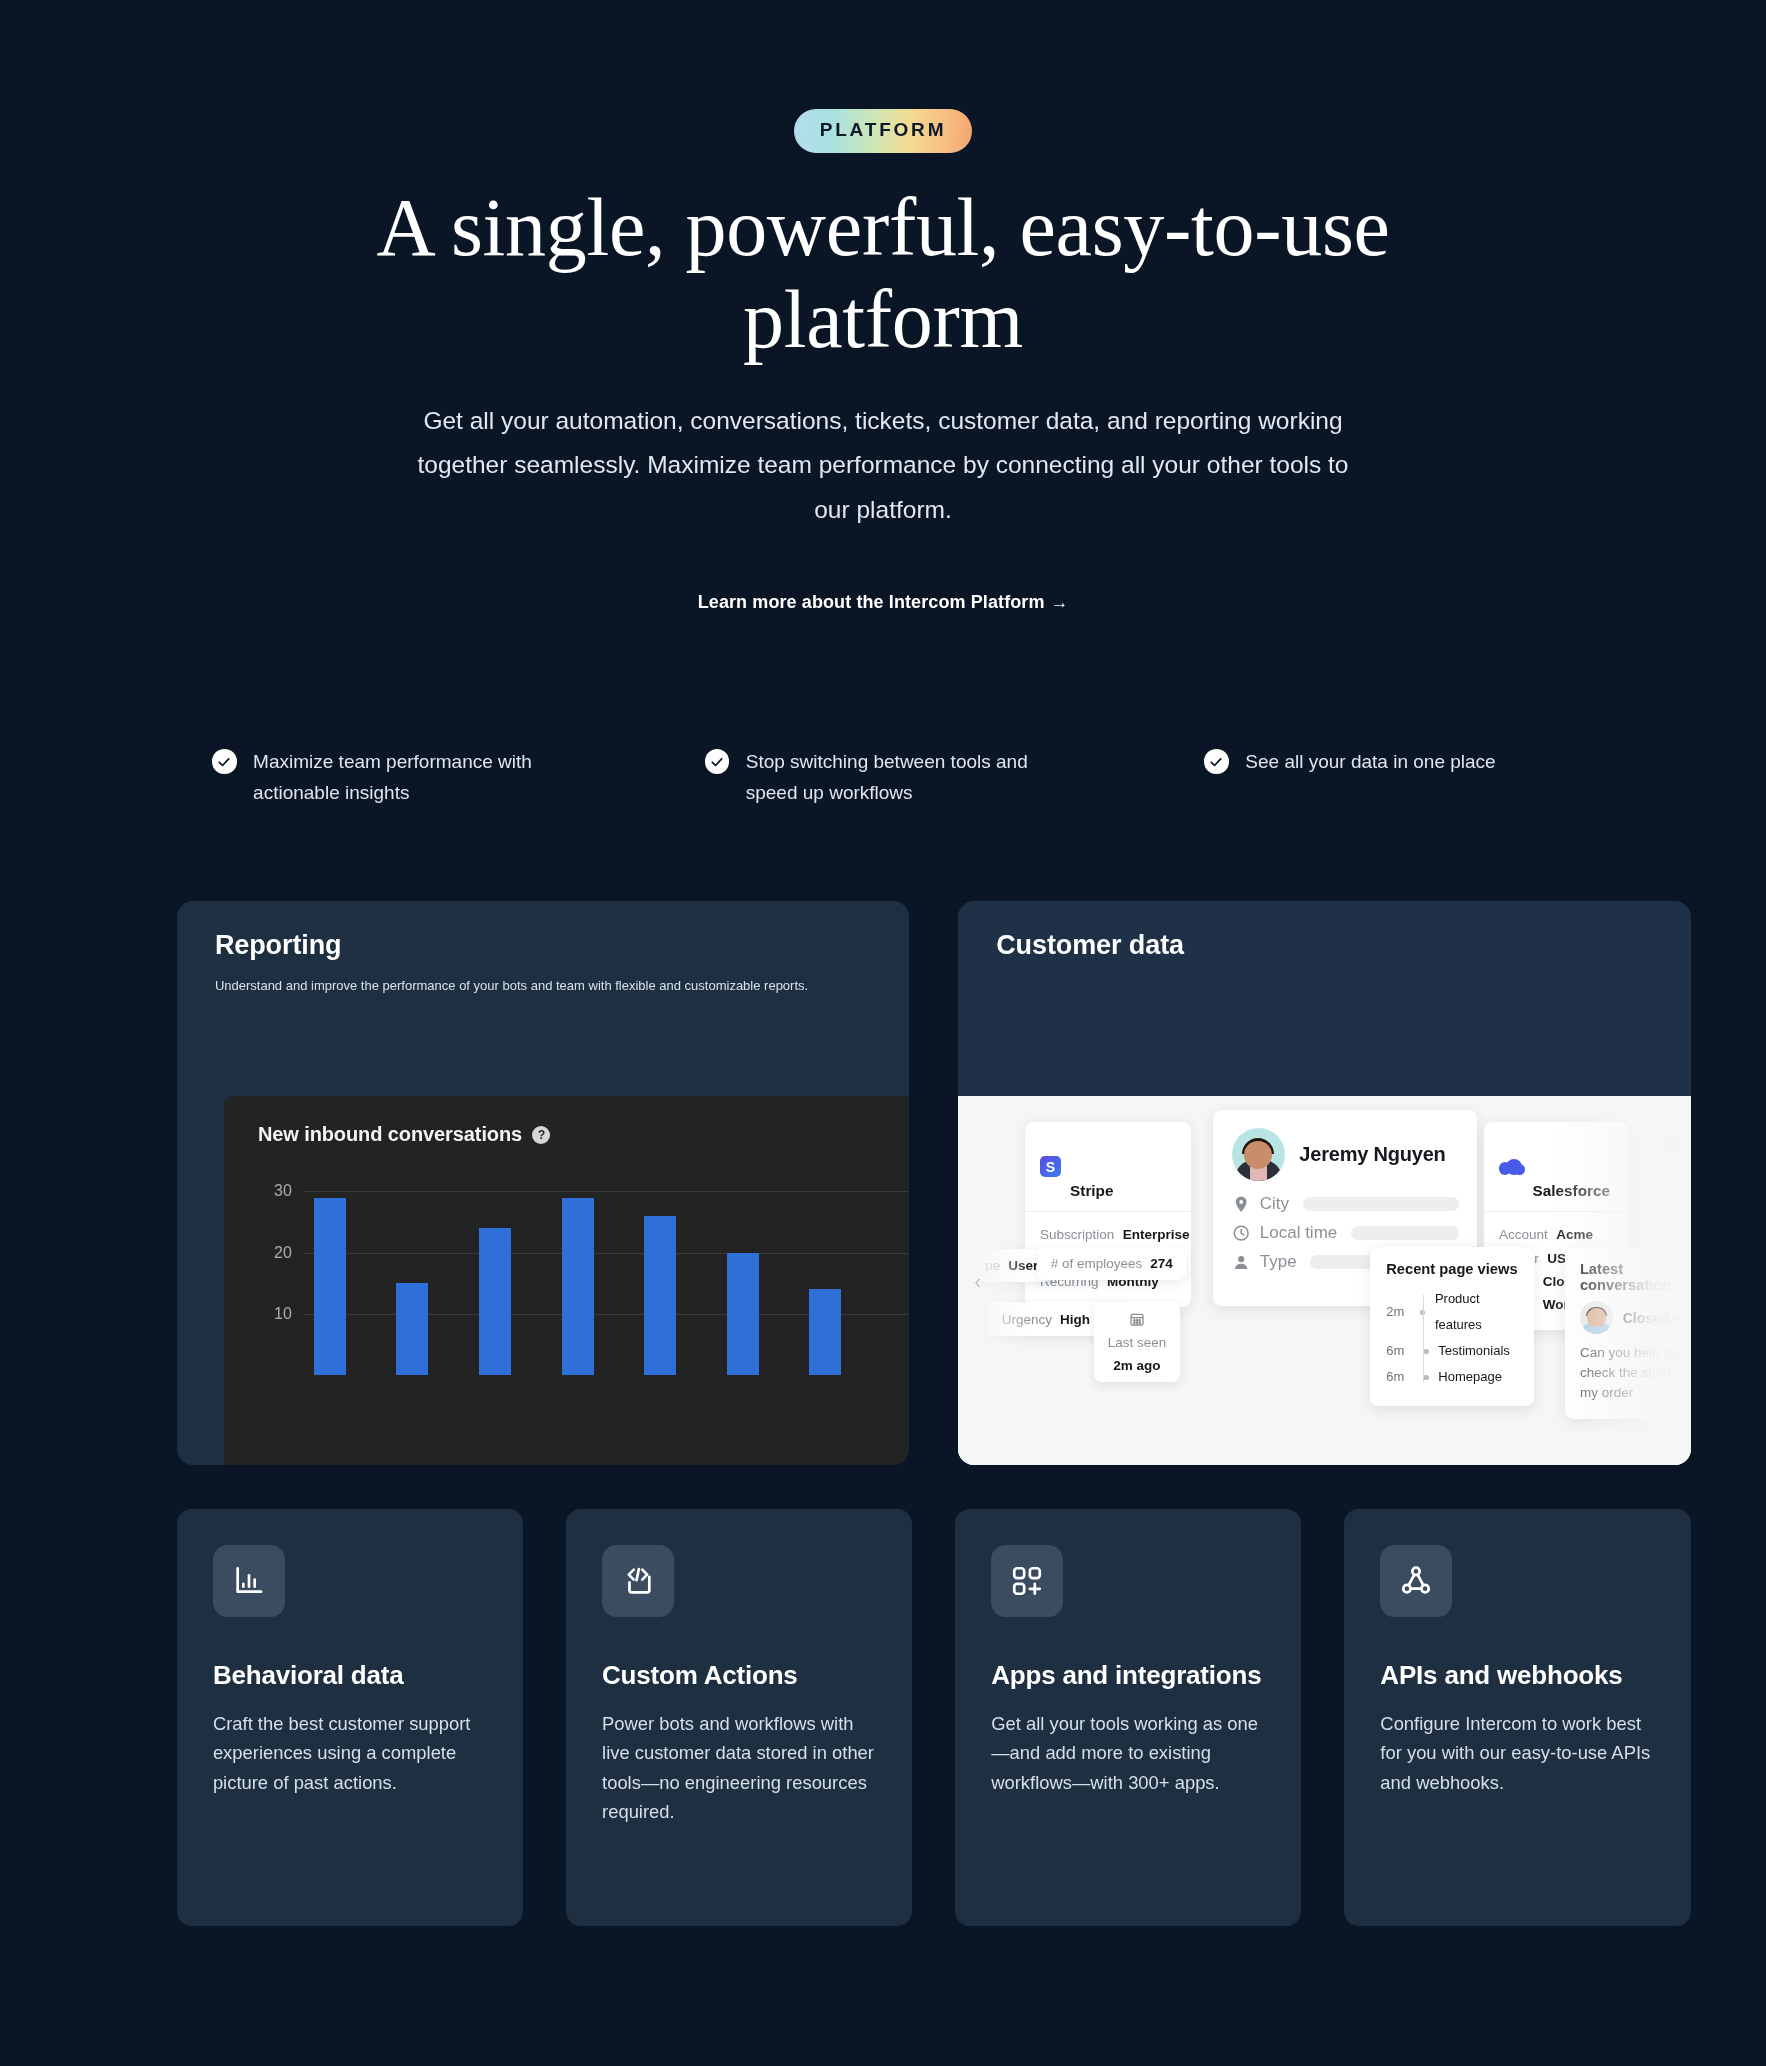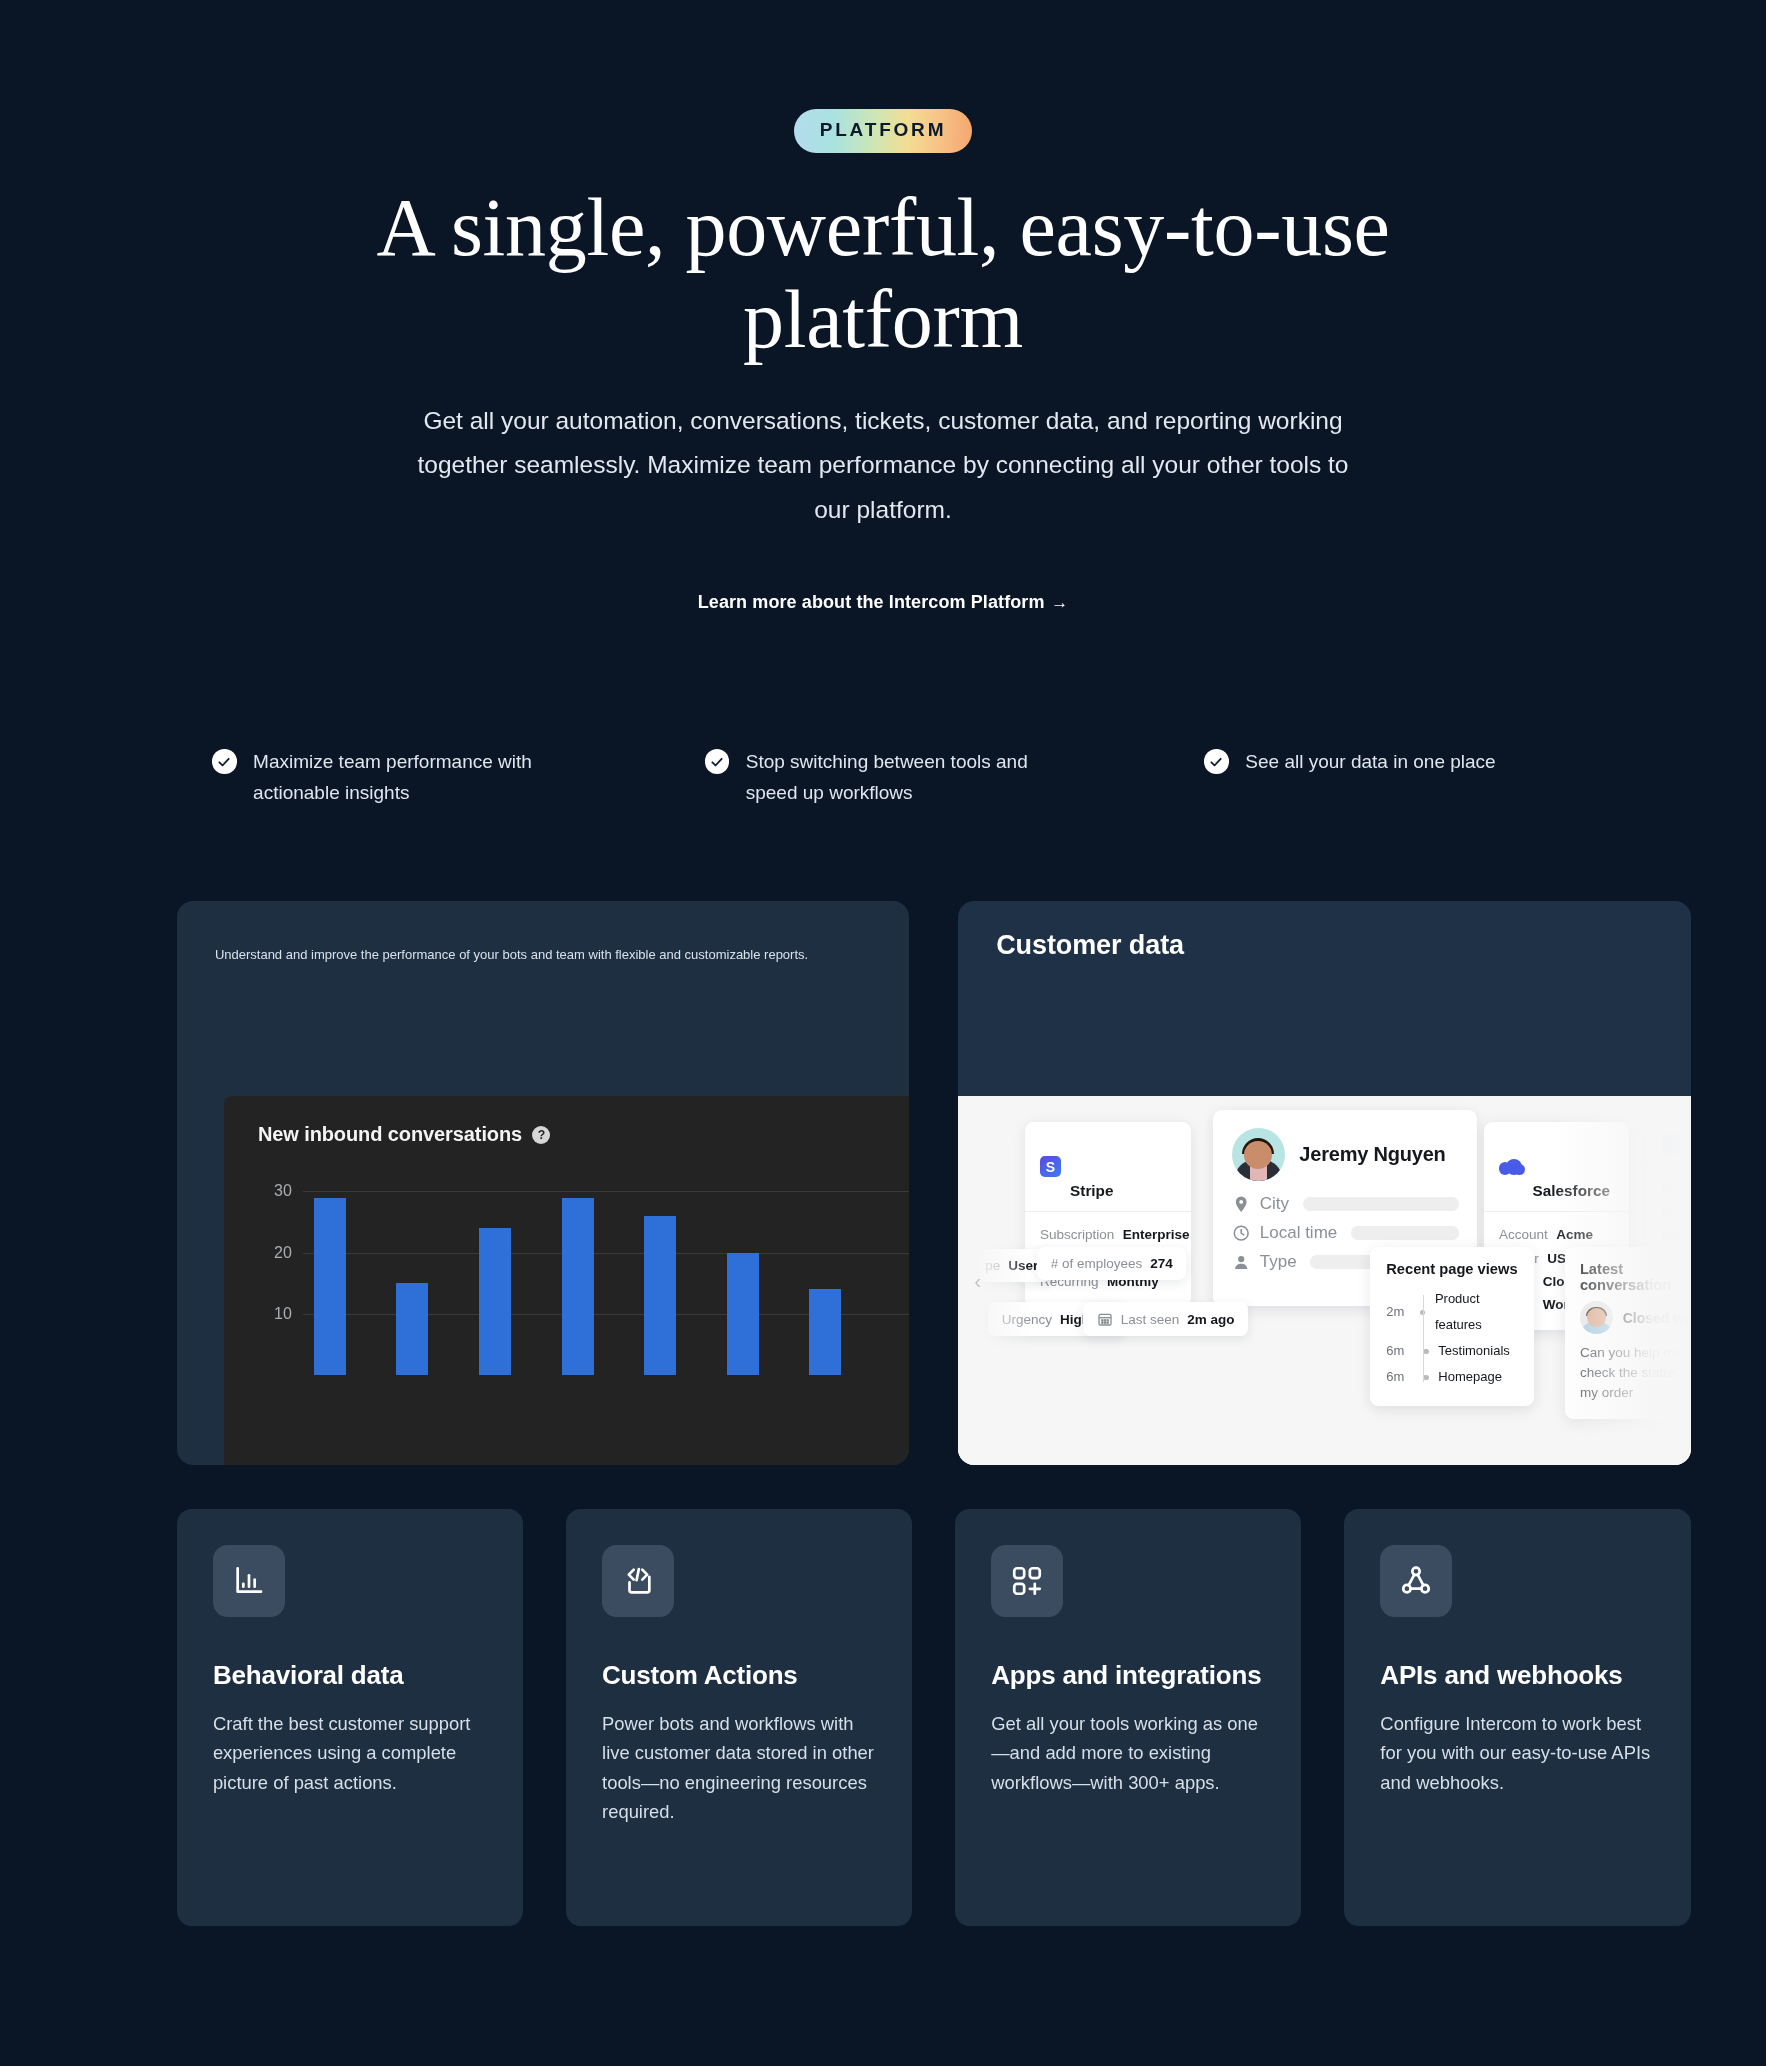--- a/index.html
+++ b/index.html
@@ -352,20 +352,21 @@
           </svg>
       </span>
       <span class="bullet-text">See all your data in one place</span>
     </div>
   </section>
 
   <section class="duo">
 
     <div class="big-card">
       <div class="card-head">
+        <div class="card-title">Reporting</div>
         <div class="card-desc">Understand and improve the performance of your bots and team with flexible and customizable reports.</div>
       </div>
 
       <div class="chart-widget">
         <div class="cw-title-row">
           <span class="cw-title">New inbound conversations</span>
           <span class="help-icon">?</span>
         </div>
         <div class="chart" id="bar-chart">
             <span class="grid-line" style="top: 69.697%;"></span>
@@ -505,21 +506,21 @@
           <span class="v">User</span>
         </div>
         <div class="pill" style="left:79px; top:151px;">
           <span class="k"># of employees</span>
           <span class="v">274</span>
         </div>
         <div class="pill" style="left:30px; top:206px;text-align:center;">
           <span class="k">Urgency</span>
           <span class="v">High 🔥</span>
         </div>
-        <div class="pill" style="left:125px; top:206px;">
+        <div class="pill" style="left:136px; top:206px;flex-direction:column;">
           <span class="cal-icon">
             <svg viewBox="0 0 24 24" fill="none" stroke="currentColor" stroke-width="2">
                 <rect x="3" y="5" width="18" height="16" rx="2"></rect>
                 <line x1="3" y1="10" x2="21" y2="10"></line>
                 <circle cx="8" cy="14" r="1" fill="currentColor"></circle>
                 <circle cx="12" cy="14" r="1" fill="currentColor"></circle>
                 <circle cx="16" cy="14" r="1" fill="currentColor"></circle>
                 <circle cx="8" cy="17.5" r="1" fill="currentColor"></circle>
                 <circle cx="12" cy="17.5" r="1" fill="currentColor"></circle>
                 <circle cx="16" cy="17.5" r="1" fill="currentColor"></circle>

